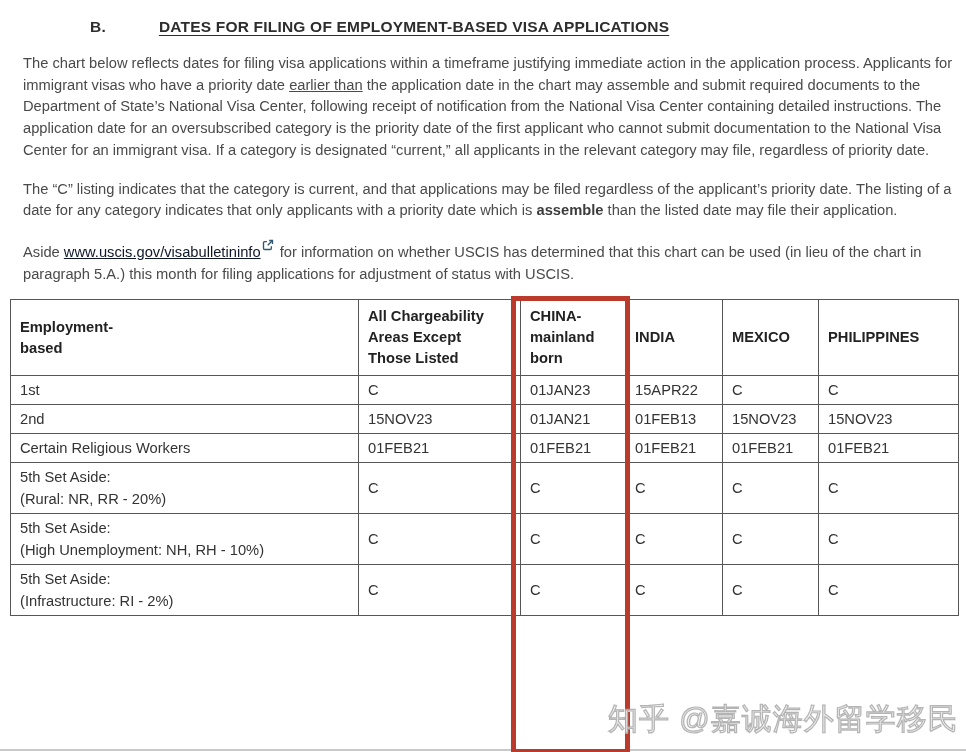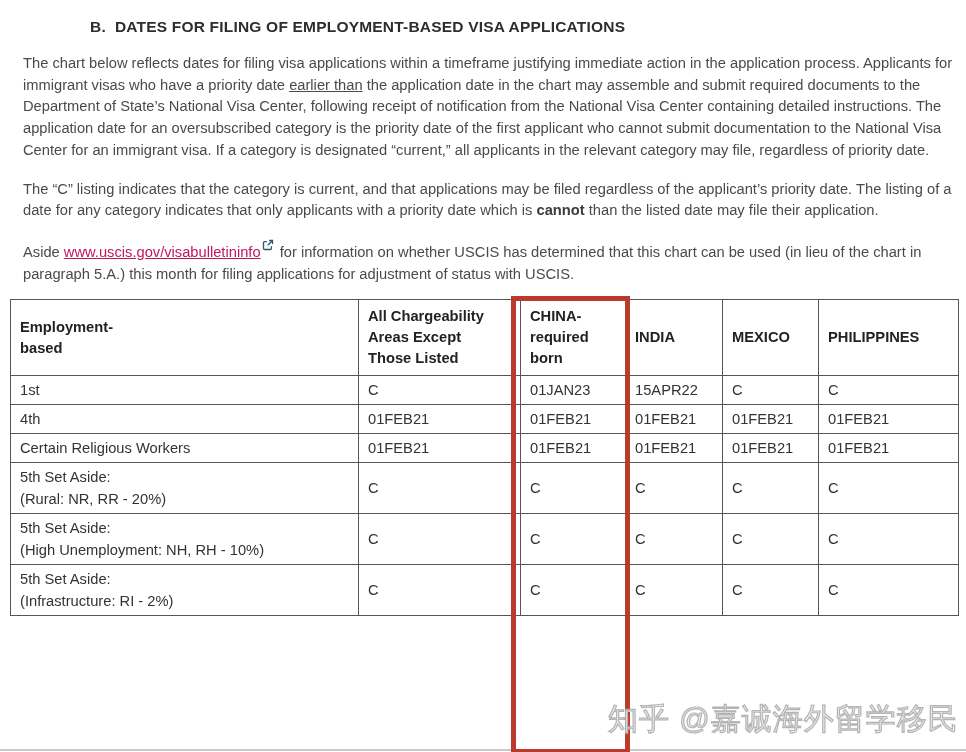--- a/index.html
+++ b/index.html
@@ -10,30 +10,30 @@
     -webkit-font-smoothing:antialiased;
   }
   .page{padding:8px 8px 0 10px;}
 
   
   h2.section-heading{
     margin:10px 0 0 80px;
     font-size:15.5px;font-weight:bold;color:#2d2d2d;letter-spacing:.2px;
   }
   h2 .prefix{margin-right:9px;}
-  h2 .title-underlined{text-underline-offset:3px;}
+  h2 .title-underlined{text-decoration:underline;text-underline-offset:3px;margin-left:44px;}
 
   
   p.body-text{
     width:948px;margin:17px 0 0 13px;
     font-size:14.7px;line-height:21.7px;color:#4a4a4a;
   }
   p.body-text .u{text-decoration:underline;}
   p.body-text .b{font-weight:bold;color:#3c3c3c;}
-  a.doc-link{color:#be185d;text-decoration:underline;cursor:pointer;}
+  a.doc-link{color:#0f172a;text-decoration:underline;cursor:pointer;}
   .ext-icon{vertical-align:6px;margin:0 2px 0 1px;}
 
   
   .table-wrap{position:relative;margin-top:14px;width:948px;}
   table.visa-table{
     border-collapse:collapse;table-layout:fixed;width:948px;
     font-size:14.7px;color:#333333;
   }
   .visa-table th,.visa-table td{
     border:1px solid #565656;
@@ -72,21 +72,21 @@
 </style>
 </head>
 <body>
 
 <div class="page">
 
   <h2 class="section-heading"><span class="prefix">B.</span><span class="title-underlined">DATES FOR FILING OF EMPLOYMENT-BASED VISA APPLICATIONS</span></h2>
 
   <p class="body-text"><span>The chart below reflects dates for filing visa applications within a timeframe justifying immediate action in the application process. Applicants for immigrant visas who have a priority date </span><span class="u">earlier than</span><span> the application date in the chart may assemble and submit required documents to the Department of State’s National Visa Center, following receipt of notification from the National Visa Center containing detailed instructions. The application date for an oversubscribed category is the priority date of the first applicant who cannot submit documentation to the National Visa Center for an immigrant visa. If a category is designated “current,” all applicants in the relevant category may file, regardless of priority date.</span></p>
 
-  <p class="body-text"><span>The “C” listing indicates that the category is current, and that applications may be filed regardless of the applicant’s priority date. The listing of a date for any category indicates that only applicants with a priority date which is </span><span class="b">cannot</span><span> than the listed date may file their application.</span></p>
+  <p class="body-text"><span>The “C” listing indicates that the category is current, and that applications may be filed regardless of the applicant’s priority date. The listing of a date for any category indicates that only applicants with a priority date which is </span><span class="b">assemble</span><span> than the listed date may file their application.</span></p>
 
   <p class="body-text"><span>Aside </span><a class="doc-link">www.uscis.gov/visabulletininfo</a><svg class="ext-icon" width="12" height="12" viewBox="0 0 16 16">
         <path d="M6.5 3.5H3.6A1.6 1.6 0 0 0 2 5.1v7.3A1.6 1.6 0 0 0 3.6 14h7.3a1.6 1.6 0 0 0 1.6-1.6V9.5" fill="none" stroke="#2f5670" stroke-width="1.8"></path>
         <path d="M9.5 2H14v4.5" fill="none" stroke="#2f5670" stroke-width="1.8"></path>
         <path d="M13.7 2.3L7.6 8.4" fill="none" stroke="#2f5670" stroke-width="1.8"></path>
       </svg><span> for information on whether USCIS has determined that this chart can be used (in lieu of the chart in paragraph 5.A.) this month for filing applications for adjustment of status with USCIS.</span></p>
 
   <div class="table-wrap">
     <table class="visa-table">
       <colgroup>
@@ -98,43 +98,43 @@
           <col style="width:140px">
       </colgroup>
       <thead>
         <tr id="header-row">
             <th>Employment-
 based</th>
             <th>All Chargeability
 Areas Except
 Those Listed</th>
             <th>CHINA-
-required
+mainland
 born</th>
             <th>INDIA</th>
             <th>MEXICO</th>
             <th>PHILIPPINES</th>
           </tr>
       </thead>
       <tbody id="table-body">
           <tr>
             <td>1st</td>
             <td>C</td>
             <td>01JAN23</td>
             <td>15APR22</td>
             <td>C</td>
             <td>C</td>
           </tr>
           <tr>
-            <td>4th</td>
-            <td>01FEB21</td>
-            <td>01FEB21</td>
-            <td>01FEB21</td>
-            <td>01FEB21</td>
-            <td>01FEB21</td>
+            <td>2nd</td>
+            <td>15NOV23</td>
+            <td>01JAN21</td>
+            <td>01FEB13</td>
+            <td>15NOV23</td>
+            <td>15NOV23</td>
           </tr>
           <tr>
             <td>Certain Religious Workers</td>
             <td>01FEB21</td>
             <td>01FEB21</td>
             <td>01FEB21</td>
             <td>01FEB21</td>
             <td>01FEB21</td>
           </tr>
           <tr>

